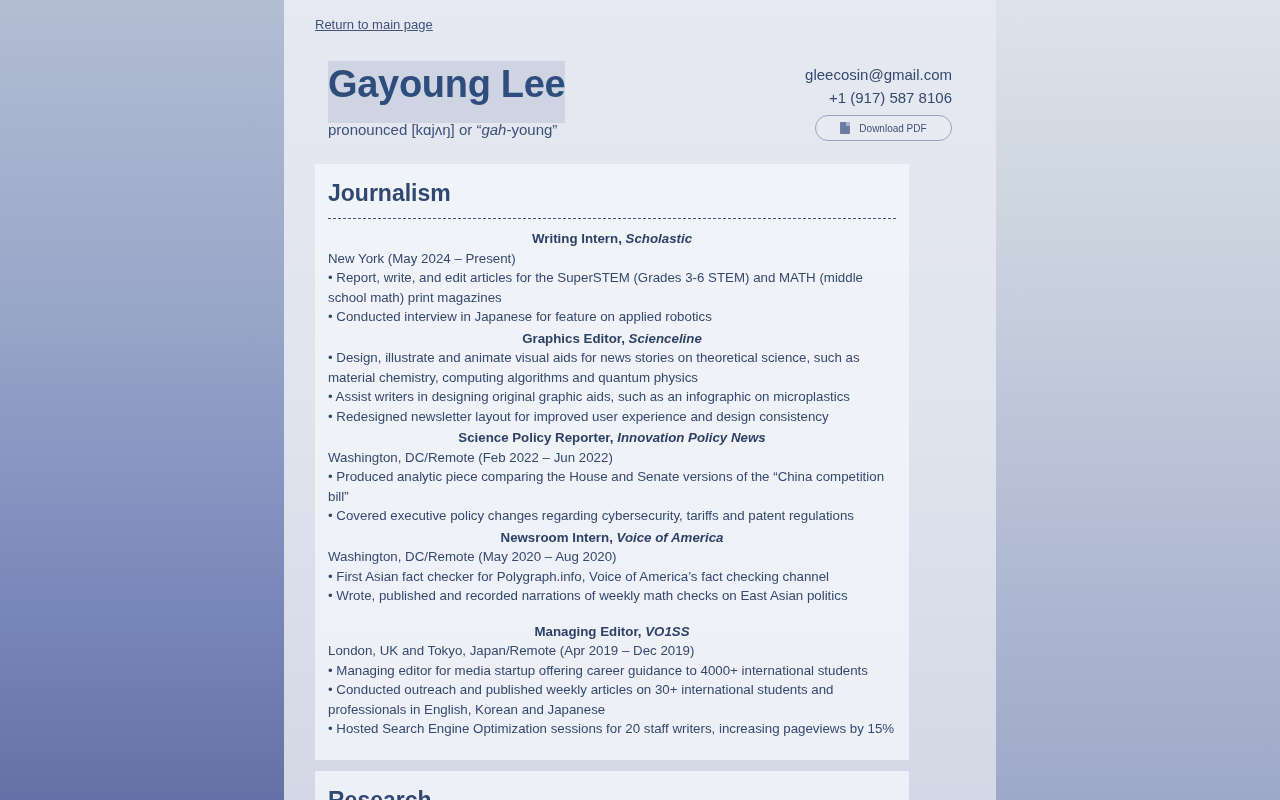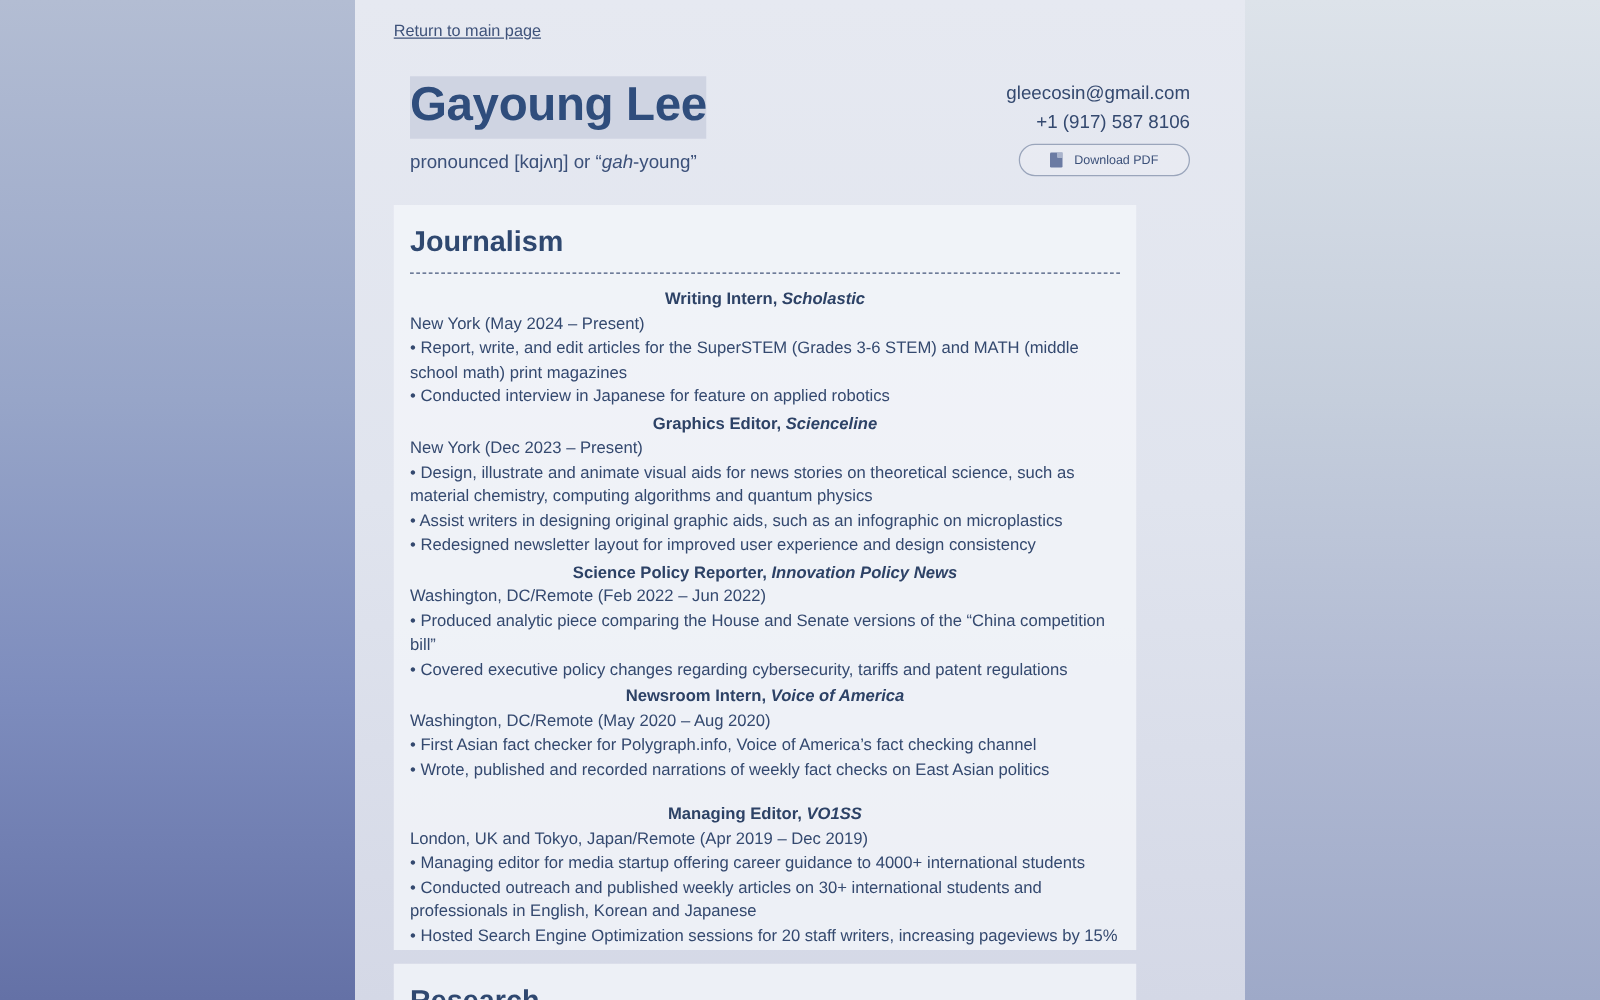--- a/index.html
+++ b/index.html
@@ -16,21 +16,21 @@
     position:absolute; left:284px; top:0; width:712px; height:800px;
     background: linear-gradient(180deg, #e6e9f1 0%, #e0e4ee 50%, #d4d8e6 100%);
   }
   .return-link {
     position:absolute; left:31px; top:17px; font-size:13px; color:#3e527a;
     text-decoration:underline; cursor:pointer;
   }
   .name-wrap { position:absolute; left:44px; top:61px; }
   .name {
     font-size:38px; font-weight:bold; color:#2f4d7c; background:#cfd4e2;
-    display:inline-block; padding:2px 0 5px 0; line-height:43px; letter-spacing:-0.3px;
+    display:inline-block; padding:2px 0 17px 0; line-height:43px; letter-spacing:-0.3px;
   }
   .pron { position:absolute; left:44px; top:121px; font-size:15px; color:#3b5079; }
   .pron i { font-style:italic; }
   .contact { position:absolute; right:44px; top:63px; text-align:right; color:#34496f; font-size:15px; line-height:23px; }
   .pdf-btn {
     position:absolute; right:44px; top:115px; width:137px; height:26px;
     border:1px solid #9aa5bb; border-radius:14px; box-sizing:border-box;
     display:flex; align-items:center; justify-content:center; gap:9px;
     color:#3b5079; font-size:10px; cursor:pointer; background:rgba(255,255,255,0.15);
   }
@@ -83,38 +83,37 @@
 
     <div class="job">
       <div class="title"><span>Writing Intern, </span><i>Scholastic</i></div>
       <div>New York (May 2024 – Present)</div>
       <div>• Report, write, and edit articles for the SuperSTEM (Grades 3-6 STEM) and MATH (middle school math) print magazines</div>
       <div>• Conducted interview in Japanese for feature on applied robotics</div>
     </div>
 
     <div class="job">
       <div class="title"><span>Graphics Editor, </span><i>Scienceline</i></div>
-      <div>New York (Dec 2023 – Present)</div>
       <div>• Design, illustrate and animate visual aids for news stories on theoretical science, such as material chemistry, computing algorithms and quantum physics</div>
       <div>• Assist writers in designing original graphic aids, such as an infographic on microplastics</div>
       <div>• Redesigned newsletter layout for improved user experience and design consistency</div>
     </div>
 
     <div class="job">
       <div class="title"><span>Science Policy Reporter, </span><i>Innovation Policy News</i></div>
       <div>Washington, DC/Remote (Feb 2022 – Jun 2022)</div>
       <div>• Produced analytic piece comparing the House and Senate versions of the “China competition bill”</div>
       <div>• Covered executive policy changes regarding cybersecurity, tariffs and patent regulations</div>
     </div>
 
     <div class="job">
       <div class="title"><span>Newsroom Intern, </span><i>Voice of America</i></div>
       <div>Washington, DC/Remote (May 2020 – Aug 2020)</div>
       <div>• First Asian fact checker for Polygraph.info, Voice of America’s fact checking channel</div>
-      <div>• Wrote, published and recorded narrations of weekly fact checks on East Asian politics</div>
+      <div>• Wrote, published and recorded narrations of weekly math checks on East Asian politics</div>
     </div>
 
     <div class="job" style="margin-top:16px">
       <div class="title"><span>Managing Editor, </span><i>VO1SS</i></div>
       <div>London, UK and Tokyo, Japan/Remote (Apr 2019 – Dec 2019)</div>
       <div>• Managing editor for media startup offering career guidance to 4000+ international students</div>
       <div>• Conducted outreach and published weekly articles on 30+ international students and professionals in English, Korean and Japanese</div>
       <div>• Hosted Search Engine Optimization sessions for 20 staff writers, increasing pageviews by 15%</div>
     </div>
   </div>

